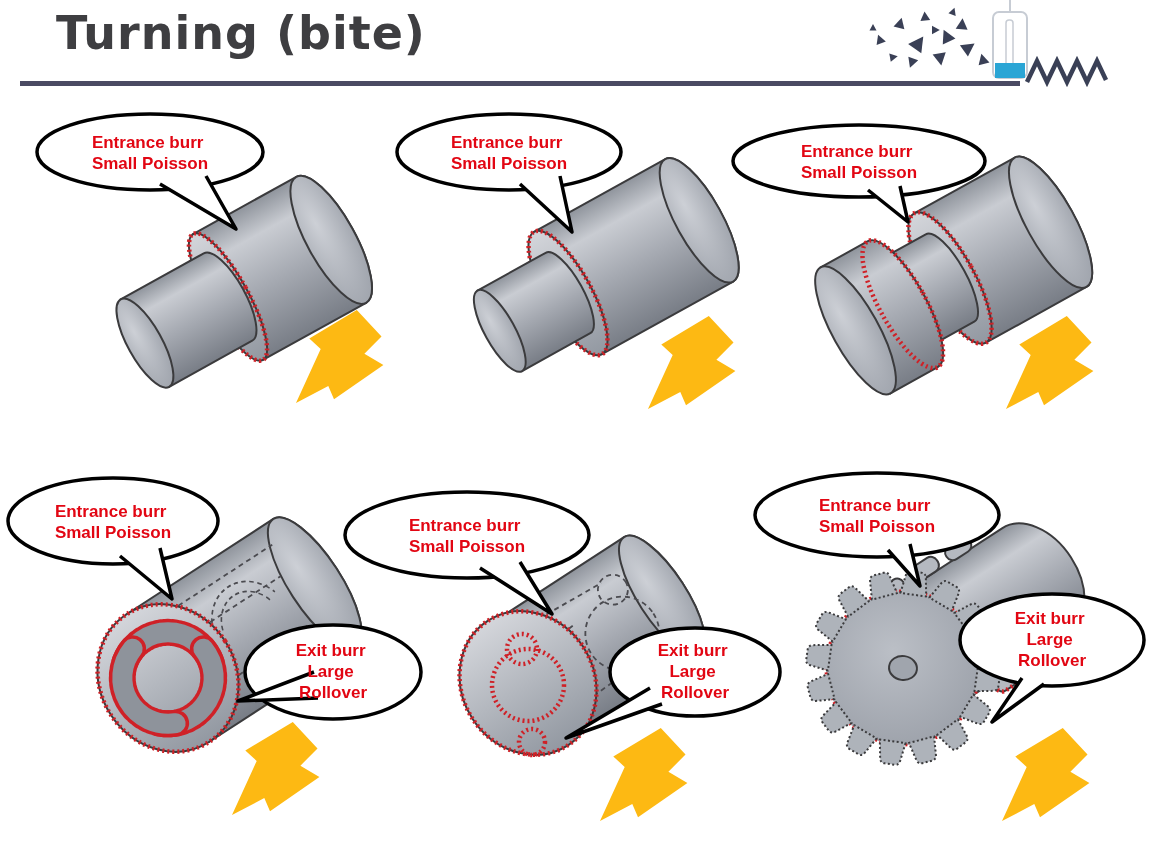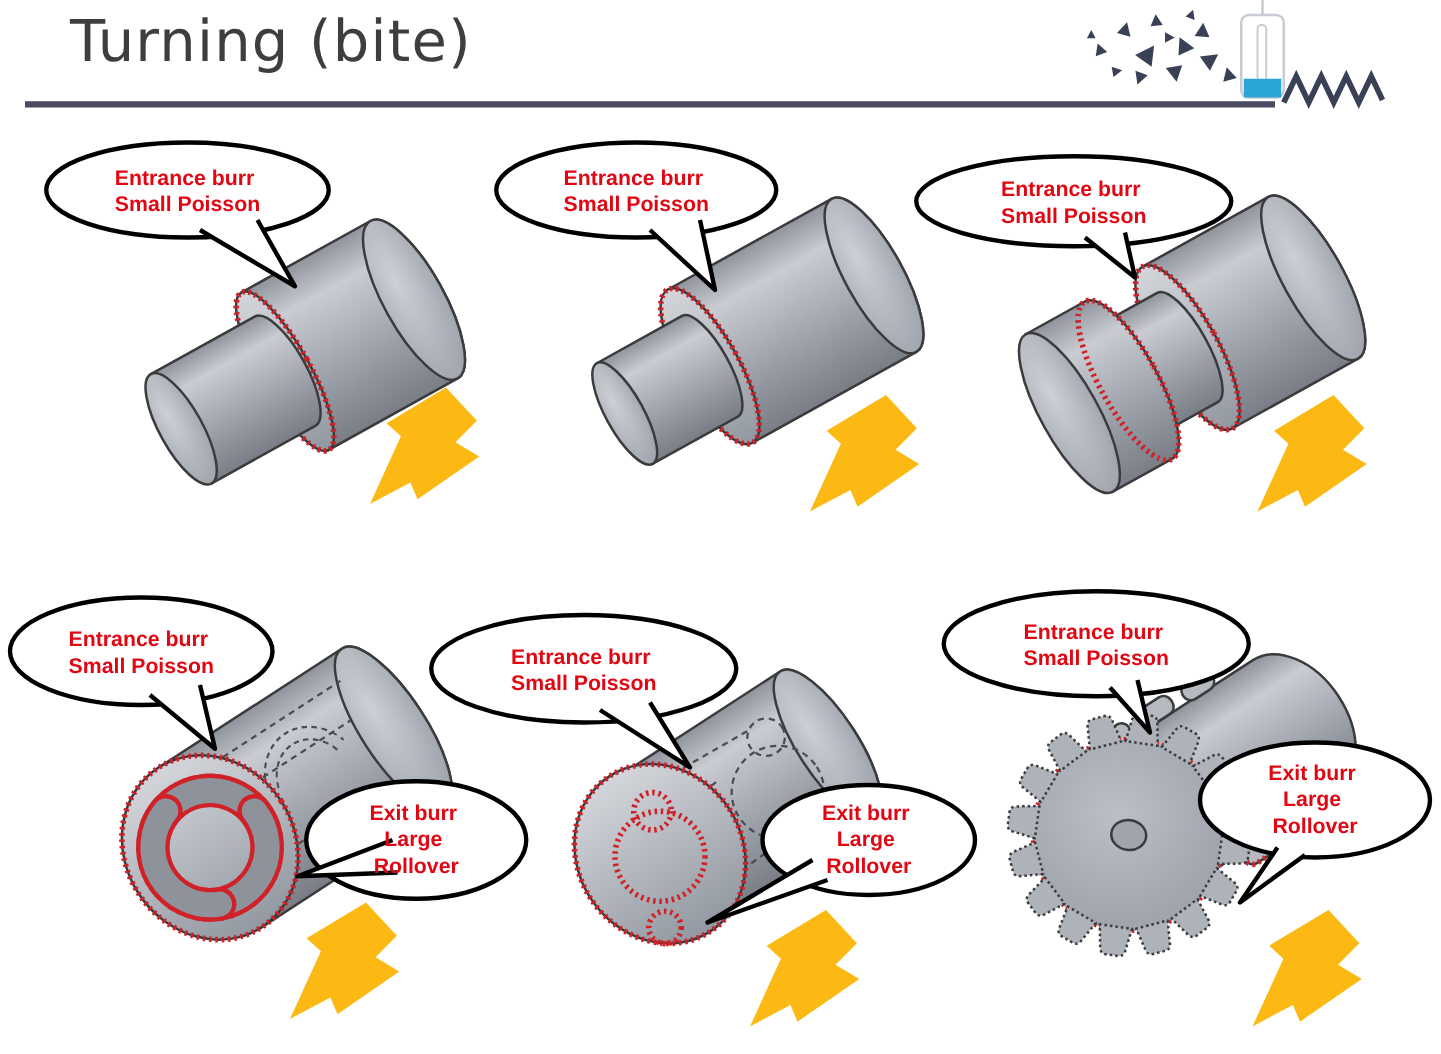--- a/index.html
+++ b/index.html
@@ -1,19 +1,19 @@
 <!DOCTYPE html>
 <html><head>
 <meta charset="utf-8">
 <style>
   html,body{margin:0;padding:0;background:#fff;}
   #page{position:relative;width:1153px;height:843px;background:#ffffff;overflow:hidden;
         font-family:"Liberation Sans",sans-serif;}
   #title{position:absolute;left:56px;top:6px;margin:0;font-family:"DejaVu Sans","Liberation Sans",sans-serif;
-         font-weight:normal;font-size:46px;letter-spacing:1px;color:#3e3e41;}
+         font-weight:bold;font-size:46px;letter-spacing:1px;color:#3e3e41;}
   #rule{position:absolute;left:20px;top:81px;width:1000px;height:5px;background:#4a4a63;}
   #art{position:absolute;left:0;top:0;}
   
   .out{stroke:#3b3b3d;stroke-width:2;}
   .burr{fill:none;stroke:#cf2127;stroke-width:4.5;stroke-dasharray:2 3;}
   .hid{fill:none;stroke:#4b4b50;stroke-width:1.8;stroke-dasharray:5 4;}
   .co-e{fill:#ffffff;stroke:#000000;stroke-width:3.5;}
   .co-t{fill:#ffffff;stroke:#000000;stroke-width:3.5;stroke-linejoin:round;}
   .co-text{font-family:"Liberation Sans",sans-serif;font-size:17px;font-weight:bold;
            fill:#e20613;text-anchor:middle;}

